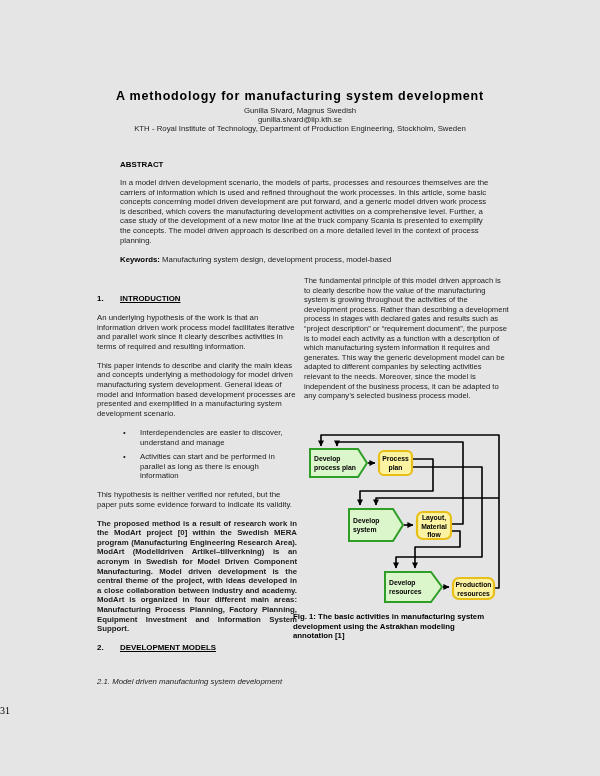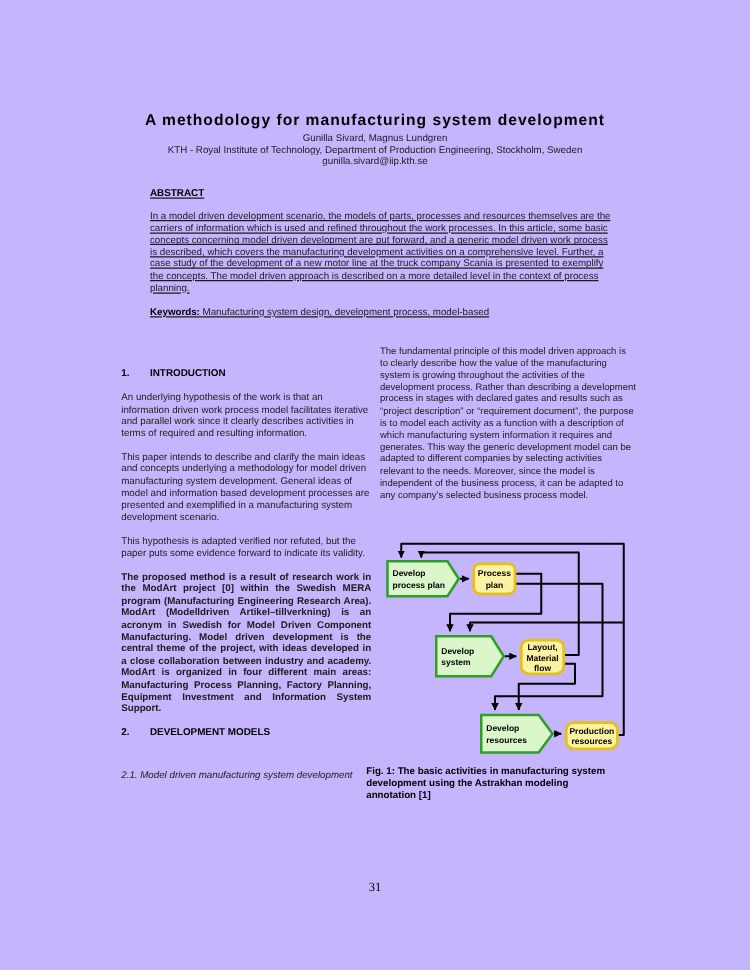--- a/index.html
+++ b/index.html
@@ -1,78 +1,82 @@
 <!DOCTYPE html>
 <html><head>
 <meta charset="utf-8">
 <style>
   html,body { margin:0; padding:0; background:#ffffff; }
   .page {
-    position:relative; width:600px; height:776px; background:#c4b5fd;
+    position:relative; width:600px; height:776px; background:#e5e5e5;
     font-family:"Liberation Sans", sans-serif; color:#1c1c1c; overflow:hidden;
   }
   .header { position:absolute; top:89px; left:0; right:0; text-align:center; }
   .title  { font-size:12.5px; font-weight:bold; letter-spacing:0.8px; color:#000; margin-bottom:3px; }
   .meta   { font-size:7.8px; line-height:9.2px; }
 
-  .abstract { position:absolute; left:120px; top:150px; width:369px;text-decoration:underline; }
+  .abstract { position:absolute; left:120px; top:160px; width:369px; }
   .h-bold   { font-size:7.9px; font-weight:bold; color:#000; margin:0 0 9px 0; }
   p         { margin:0 0 9.5px 0; font-size:7.8px; line-height:9.6px; }
   .kw       { }
   .kw b     { color:#000; }
 
   .col-left  { position:absolute; left:97px;  top:294px; width:200px; }
   .col-right { position:absolute; left:304px; top:276px; width:205px; }
   .col-right p { font-size:7.6px; line-height:9.6px; }
 
-  .sec-h { font-size:7.9px; font-weight:bold; color:#000; margin:0 0 10px 0; }
+  .sec-h { font-size:7.9px; font-weight:bold; color:#000; margin:0 0 10px 0;text-decoration:underline; }
   .sec-h .num { display:inline-block; width:23px; }
   .justify { text-align:justify;font-weight:bold; }
   .bullets { list-style:none; margin:0 0 9px 0; padding:0; }
   .bullets li { position:relative; padding-left:43px; margin-bottom:5px; font-size:7.8px; line-height:9.6px; }
   .bullets li::before { content:"\2022"; position:absolute; left:26px; }
   .sub-h { font-style:italic; font-size:7.8px; margin-top:25px; }
 
   .figure { position:absolute; left:303px; top:427px; }
   .conn path { fill:none; stroke:#000; stroke-width:1.6; stroke-linejoin:round; }
   .activity { fill:#dcf6cb; stroke:#2f9e27; stroke-width:2; }
   .doc { fill:#fbf3a2; stroke:#e8bf17; stroke-width:2.2; }
   .boxtext { font-size:6.8px; font-weight:bold; fill:#000; font-family:"Liberation Sans", sans-serif; }
   .ctr { text-anchor:middle; }
 
   .caption { position:absolute; left:293px; top:612px; width:200px;
              font-weight:bold; font-size:7.8px; line-height:9.6px; color:#000; }
-  .pagenum { position:absolute; top:705px; left:0; right:0; text-align:center;
+  .pagenum { position:absolute; top:705px; left:0; right:0; 
              font-family:"Liberation Serif", serif; font-size:10px; color:#000; }
 </style>
 </head>
 <body>
 
 <div class="page">
 
   <div class="header">
     <div class="title">A methodology for manufacturing system development</div>
-    <div class="meta">Gunilla Sivard, Magnus Lundgren</div>
+    <div class="meta">Gunilla Sivard, Magnus Swedish</div>
+    <div class="meta">gunilla.sivard@iip.kth.se</div>
     <div class="meta">KTH - Royal Institute of Technology, Department of Production Engineering, Stockholm, Sweden</div>
-    <div class="meta">gunilla.sivard@iip.kth.se</div>
   </div>
 
   <div class="abstract">
     <div class="h-bold">ABSTRACT</div>
     <p>In a model driven development scenario, the models of parts, processes and resources themselves are the carriers of information which is used and refined throughout the work processes. In this article, some basic concepts concerning model driven development are put forward, and a generic model driven work process is described, which covers the manufacturing development activities on a comprehensive level. Further, a case study of the development of a new motor line at the truck company Scania is presented to exemplify the concepts. The model driven approach is described on a more detailed level in the context of process planning.</p>
     <p class="kw"><b>Keywords:</b> <span>Manufacturing system design, development process, model-based</span></p>
   </div>
 
   <div class="col-left">
     <div class="sec-h">
       <span class="num">1.</span><span>INTRODUCTION</span>
     </div>
     <p>An underlying hypothesis of the work is that an information driven work process model facilitates iterative and parallel work since it clearly describes activities in terms of required and resulting information.</p>
     <p>This paper intends to describe and clarify the main ideas and concepts underlying a methodology for model driven manufacturing system development. General ideas of model and information based development processes are presented and exemplified in a manufacturing system development scenario.</p>
-    <p>This hypothesis is adapted verified nor refuted, but the paper puts some evidence forward to indicate its validity.</p>
+    <ul class="bullets">
+      <li>Interdependencies are easier to discover, understand and manage</li>
+      <li>Activities can start and be performed in parallel as long as there is enough information</li>
+    </ul>
+    <p>This hypothesis is neither verified nor refuted, but the paper puts some evidence forward to indicate its validity.</p>
     <p class="justify">The proposed method is a result of research work in the ModArt project [0] within the Swedish MERA program (Manufacturing Engineering Research Area). ModArt (Modelldriven Artikel–tillverkning) is an acronym in Swedish for Model Driven Component Manufacturing. Model driven development is the central theme of the project, with ideas developed in a close collaboration between industry and academy. ModArt is organized in four different main areas: Manufacturing Process Planning, Factory Planning, Equipment Investment and Information System Support.</p>
     <div class="sec-h">
       <span class="num">2.</span><span>DEVELOPMENT MODELS</span>
     </div>
     <div class="sub-h">2.1. Model driven manufacturing system development</div>
   </div>
 
   <div class="col-right">
     <p>The fundamental principle of this model driven approach is to clearly describe how the value of the manufacturing system is growing throughout the activities of the development process. Rather than describing a development process in stages with declared gates and results such as “project description” or “requirement document”, the purpose is to model each activity as a function with a description of which manufacturing system information it requires and generates. This way the generic development model can be adapted to different companies by selecting activities relevant to the needs. Moreover, since the model is independent of the business process, it can be adapted to any company’s selected business process model.</p>
   </div>

